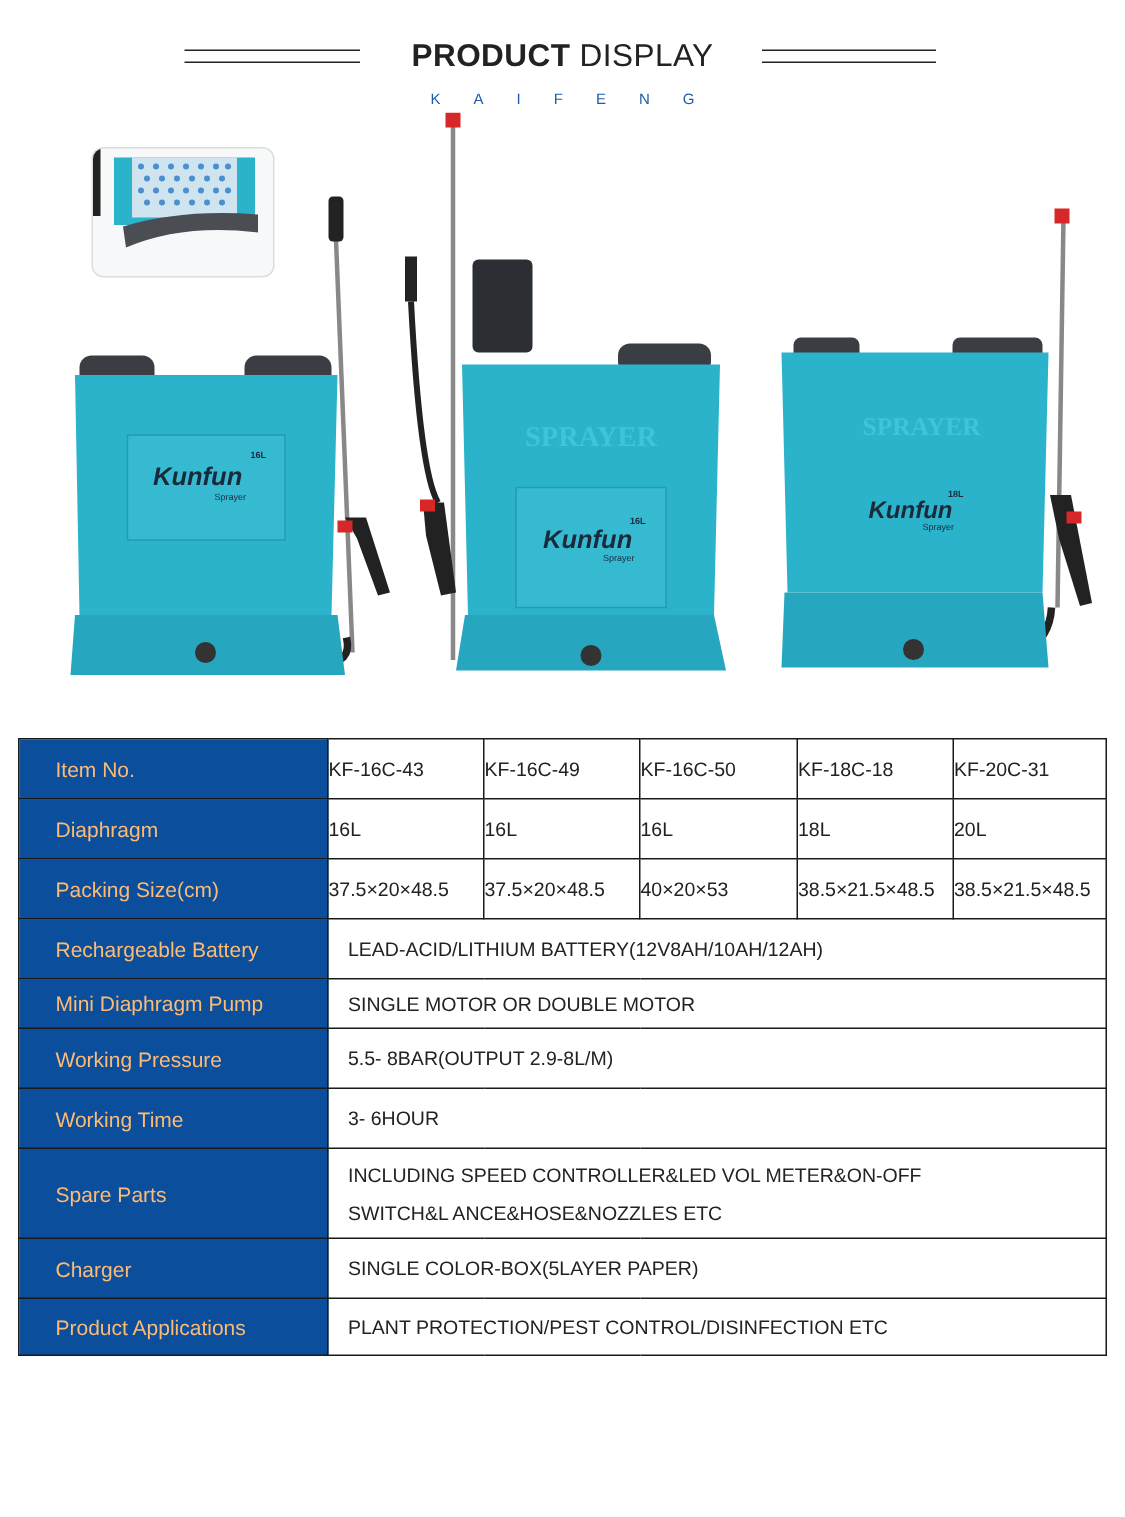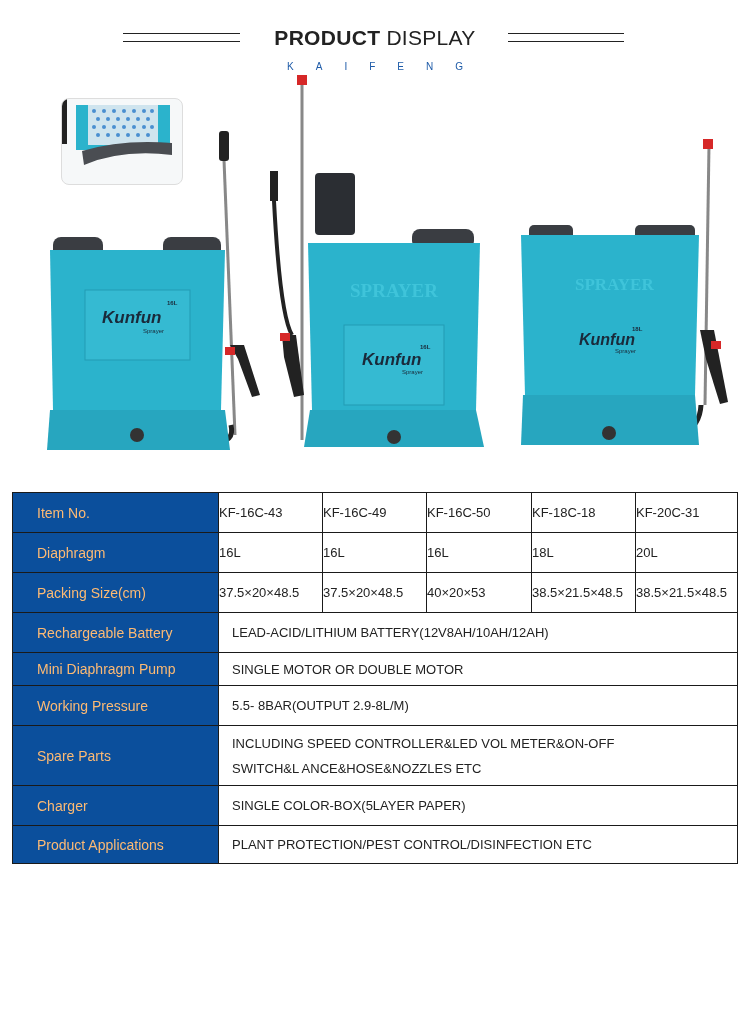--- a/index.html
+++ b/index.html
@@ -167,20 +167,24 @@
     <td class="wide" colspan="5">LEAD-ACID/LITHIUM BATTERY(12V8AH/10AH/12AH)</td>
   </tr>
   <tr style="height:33px">
     <td class="label">Mini Diaphragm Pump</td>
     <td class="wide" colspan="5">SINGLE MOTOR OR DOUBLE MOTOR</td>
   </tr>
   <tr style="height:40px">
     <td class="label">Working Pressure</td>
     <td class="wide" colspan="5">5.5- 8BAR(OUTPUT 2.9-8L/M)</td>
   </tr>
+  <tr style="height:40px">
+    <td class="label">Working Time</td>
+    <td class="wide" colspan="5">3- 6HOUR</td>
+  </tr>
   <tr style="height:60px">
     <td class="label">Spare Parts</td>
     <td class="wide" colspan="5">
       <span class="line">INCLUDING SPEED CONTROLLER&amp;LED VOL METER&amp;ON-OFF</span>
       <span class="line">SWITCH&amp;L ANCE&amp;HOSE&amp;NOZZLES ETC</span>
     </td>
   </tr>
   <tr style="height:40px">
     <td class="label">Charger</td>
     <td class="wide" colspan="5">SINGLE COLOR-BOX(5LAYER PAPER)</td>

